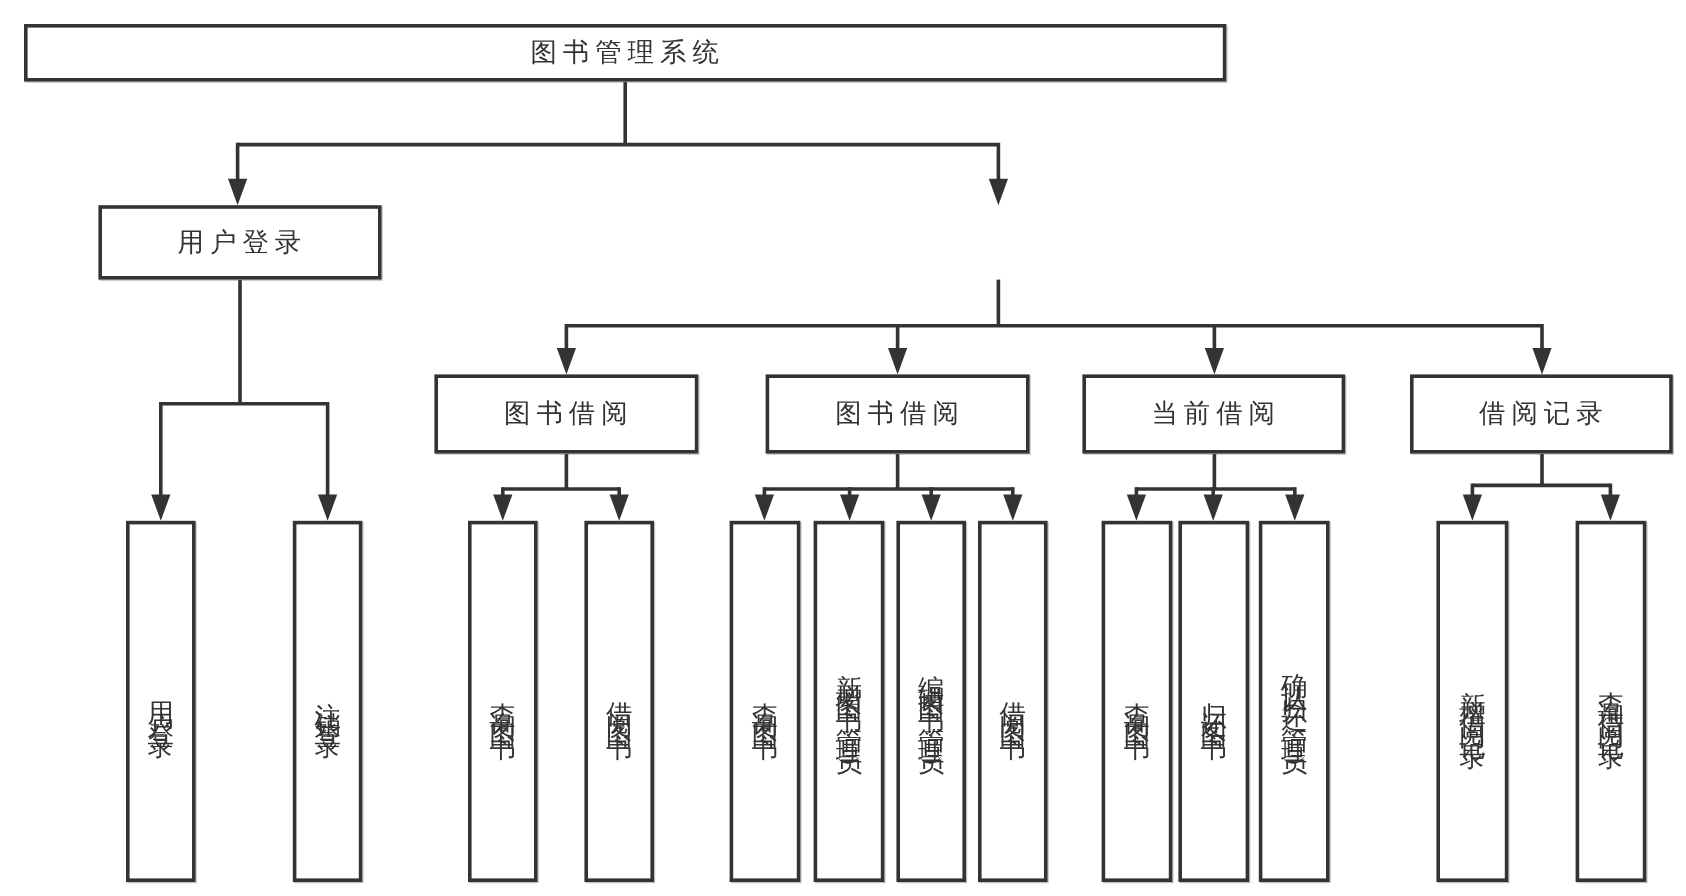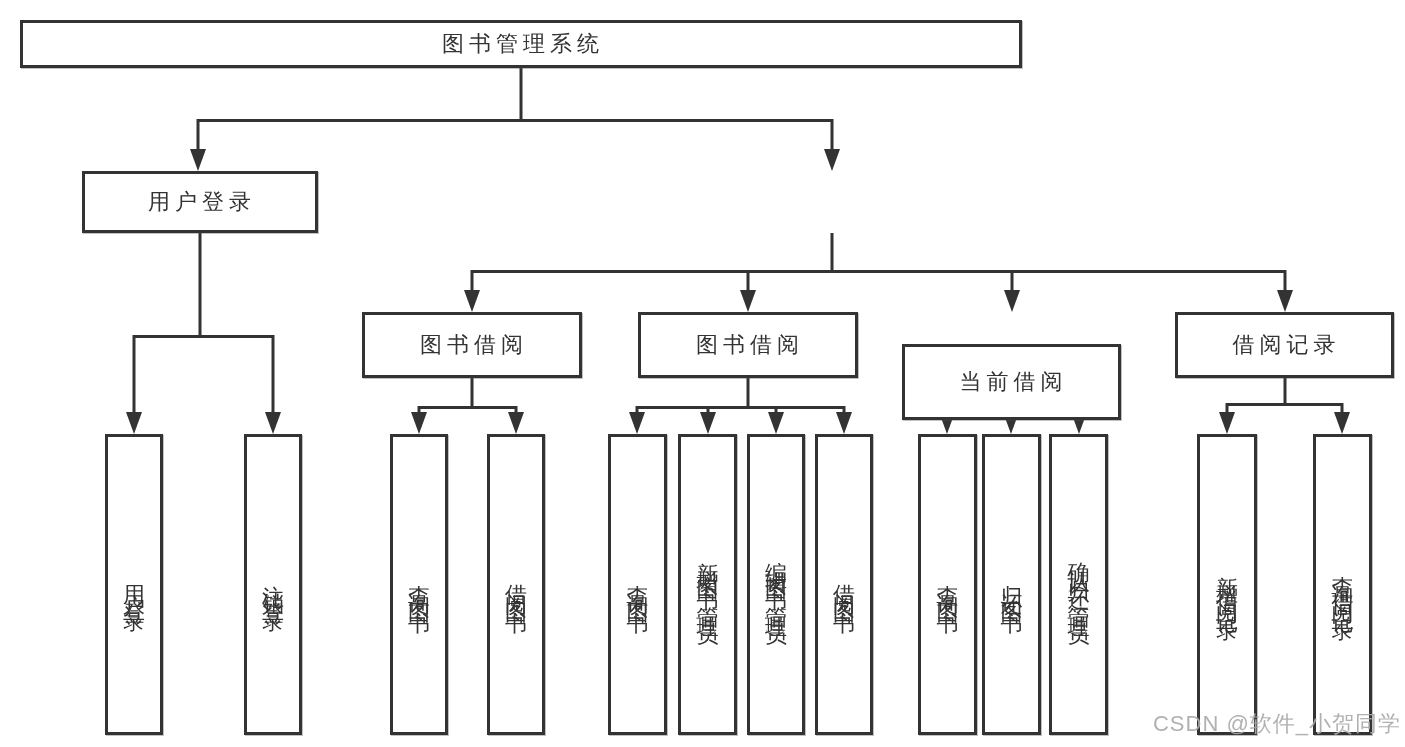--- a/index.html
+++ b/index.html
@@ -137,21 +137,21 @@
   <div class="box h" style="left:82px; top:171px; width:236px; height:62px;">
     <span>用户登录</span>
   </div>
 
   <div class="box h" style="left:362px; top:312px; width:220px; height:66px;">
     <span>图书借阅</span>
   </div>
   <div class="box h" style="left:638px; top:312px; width:220px; height:66px;">
     <span>图书借阅</span>
   </div>
-  <div class="box h" style="left:902px; top:312px; width:219px; height:76px;margin-top:32px;">
+  <div class="box h" style="left:902px; top:312px; width:219px; height:66px;">
     <span>当前借阅</span>
   </div>
   <div class="box h" style="left:1175px; top:312px; width:219px; height:66px;">
     <span>借阅记录</span>
   </div>
 
   <div class="box v" style="left:105px; top:434px; width:58px; height:301px;">
     <span>用户登录</span>
   </div>
   <div class="box v" style="left:244px; top:434px; width:58px; height:301px;">
@@ -188,15 +188,14 @@
     <span>确认归还（管理员）</span>
   </div>
 
   <div class="box v" style="left:1197px; top:434px; width:60px; height:301px;">
     <span>新增借阅记录</span>
   </div>
   <div class="box v" style="left:1313px; top:434px; width:59px; height:301px;">
     <span>查询借阅记录</span>
   </div>
 
-  <div class="watermark">CSDN @软件_小贺同学</div>
 
 </div>
 
 </body></html>

